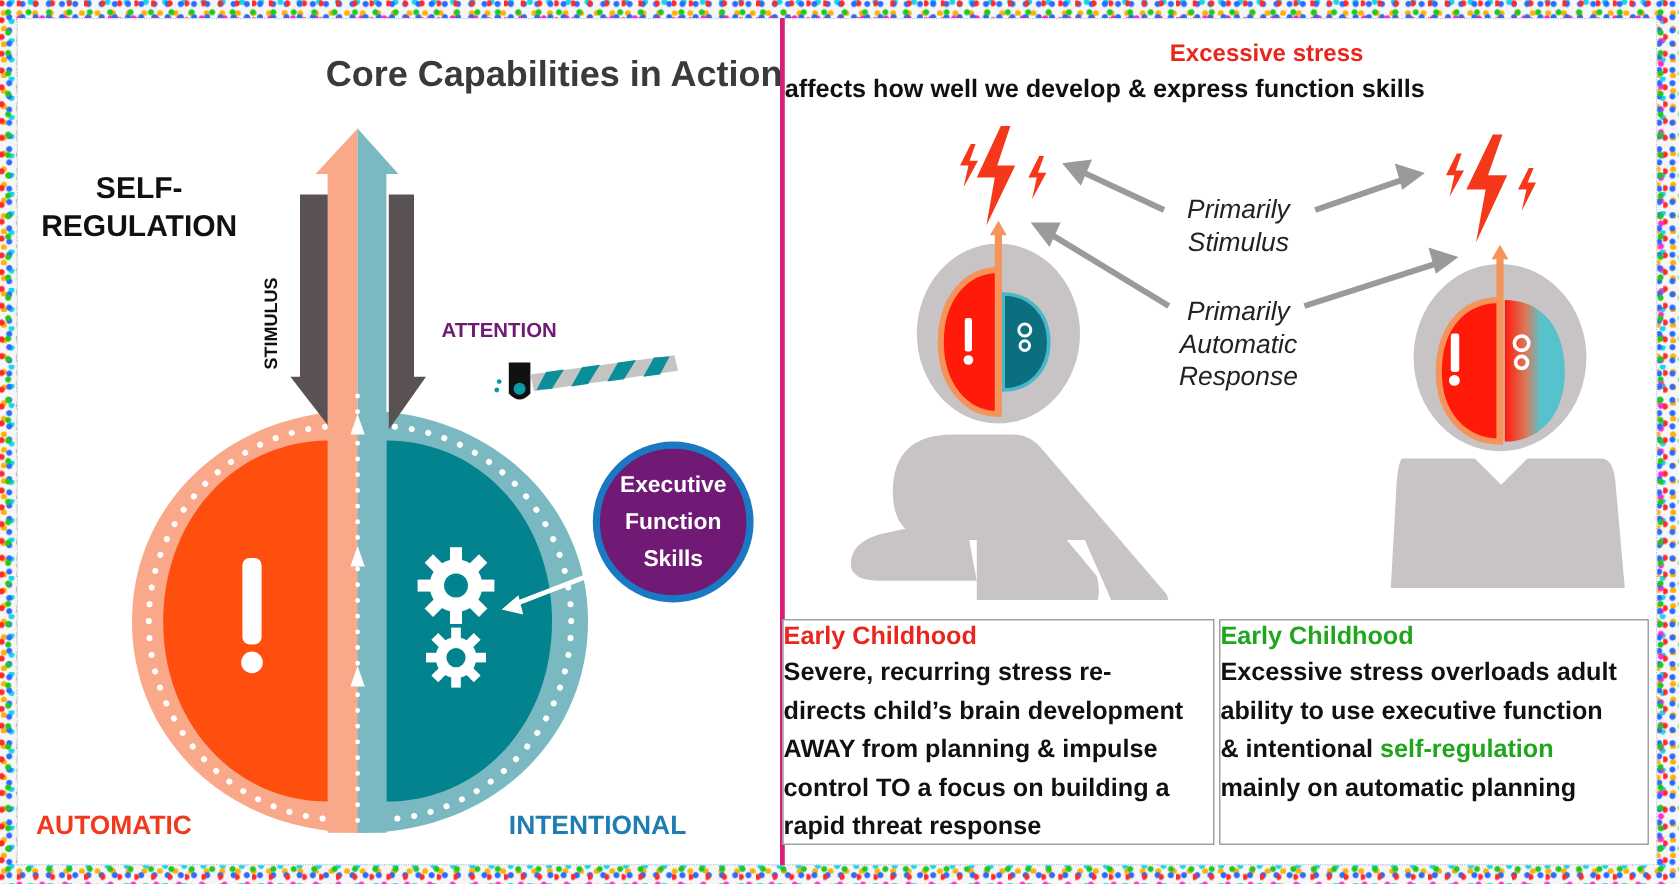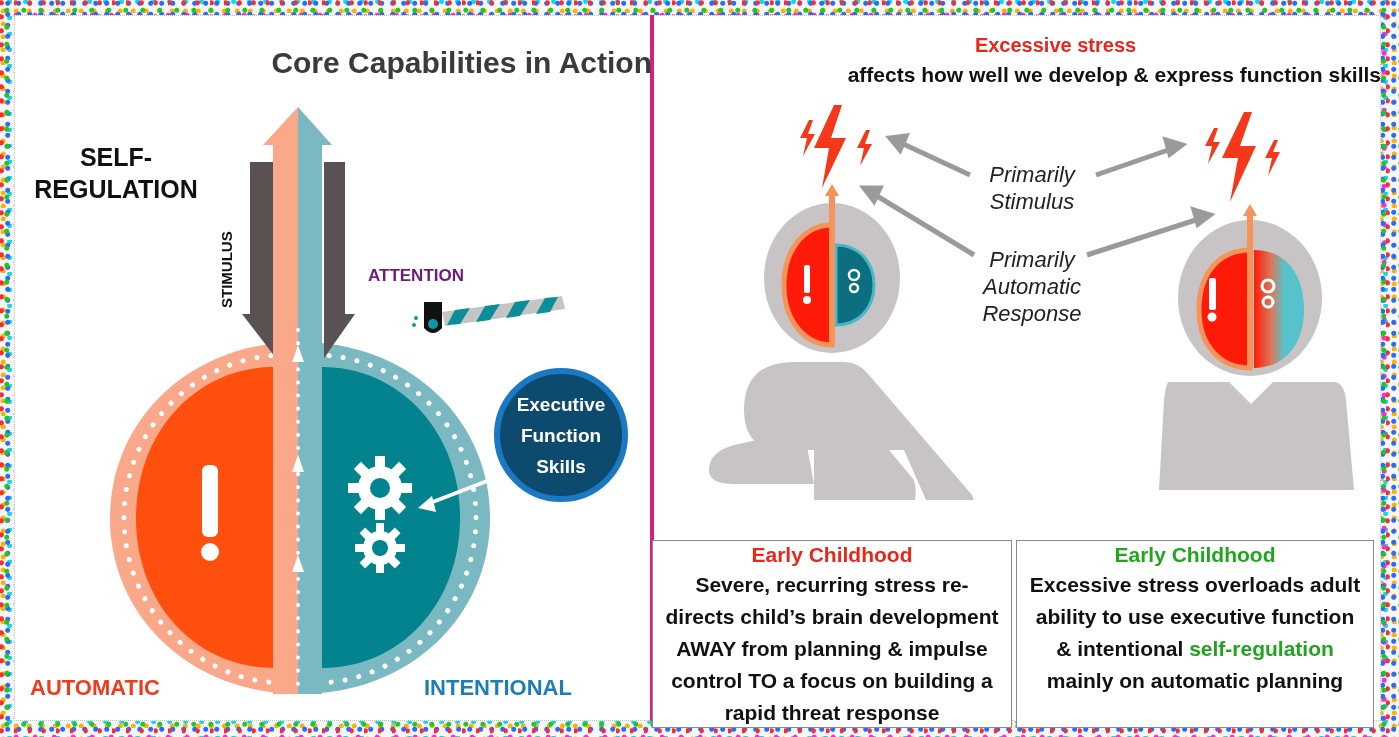--- a/index.html
+++ b/index.html
@@ -17,28 +17,28 @@
   }
   .inner { position:absolute; left:14px; top:15px; width:1367px; height:706px; background:#ffffff; border:1px dotted #b8c2d8; box-sizing:border-box; }
   .divider { position:absolute; left:650px; top:15px; width:4px; height:706px; background:#d8207a; }
 
   .title-left { position:absolute; left:0; width:652px; top:46px; text-align:right; font-size:30px; font-weight:bold; color:#3a3a3a; }
   .self-reg { position:absolute; left:26px; top:141px; width:180px; text-align:center; font-size:25px; font-weight:700; color:#111; line-height:32px; }
   .stimulus { position:absolute; left:218px; top:200px; font-size:15px; font-weight:900; color:#111; transform:rotate(-90deg); transform-origin:left top; white-space:nowrap; }
   .attention { position:absolute; left:368px; top:266px; font-size:17px; font-weight:900; color:#701a75; }
   .automatic { position:absolute; left:30px; top:675px; font-size:22px; font-weight:900; color:#ee3b1c; }
   .intentional { position:absolute; left:424px; top:675px; font-size:22px; font-weight:900; color:#1f7db1; }
-  .ef-bubble { position:absolute; left:494px; top:368px; width:134px; height:134px; border-radius:50%; background:#0c4a6e; border:6px solid #1b78c2; box-sizing:border-box; display:flex; flex-direction:column; align-items:center; justify-content:center; color:#fff; font-weight:bold; font-size:19px; line-height:31px; }
+  .ef-bubble { position:absolute; left:494px; top:368px; width:134px; height:134px; border-radius:50%; background:#701a75; border:6px solid #1b78c2; box-sizing:border-box; display:flex; flex-direction:column; align-items:center; justify-content:center; color:#fff; font-weight:bold; font-size:19px; line-height:31px; }
   .ef-bubble span { display:block; }
 
   .stress-title { position:absolute; left:654px; width:803px; top:34px; text-align:center; font-size:20px; font-weight:bold; color:#e8261c; }
-  .stress-sub { position:absolute; left:654px; width:727px; top:63px; text-align:right; font-size:21px; font-weight:bold; color:#111; }
+  .stress-sub { position:absolute; left:654px; width:727px; top:63px; text-align:left; font-size:21px; font-weight:bold; color:#111; }
   .italic-label { position:absolute; font-style:italic; font-size:22px; color:#222; text-align:center; line-height:27px; }
 
-  .box { position:absolute; top:516px; height:188px; border:1px solid #8a8a8a; box-sizing:border-box; background:#fff; text-align:center; padding-top:0px;margin-top:24px; }
+  .box { position:absolute; top:516px; height:188px; border:1px solid #8a8a8a; box-sizing:border-box; background:#fff; padding-top:0px; }
   .box .hd { font-size:21px; font-weight:bold; line-height:28px; margin-top:0; }
   .box .bd { font-size:21px; font-weight:bold; color:#111; line-height:32px; }
   .box-left { left:652px; width:360px; }
   .box-right { left:1016px; width:358px; }
   .red { color:#e8261c; }
   .green { color:#20a61d; }
 </style>
 </head>
 <body>
 

